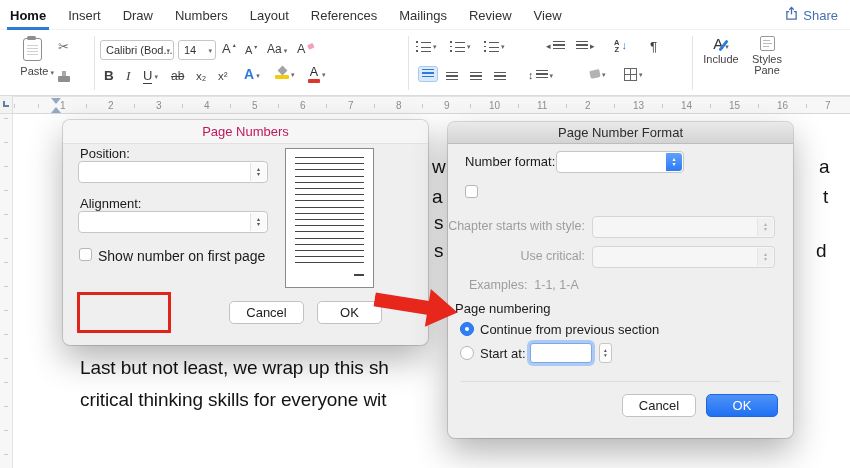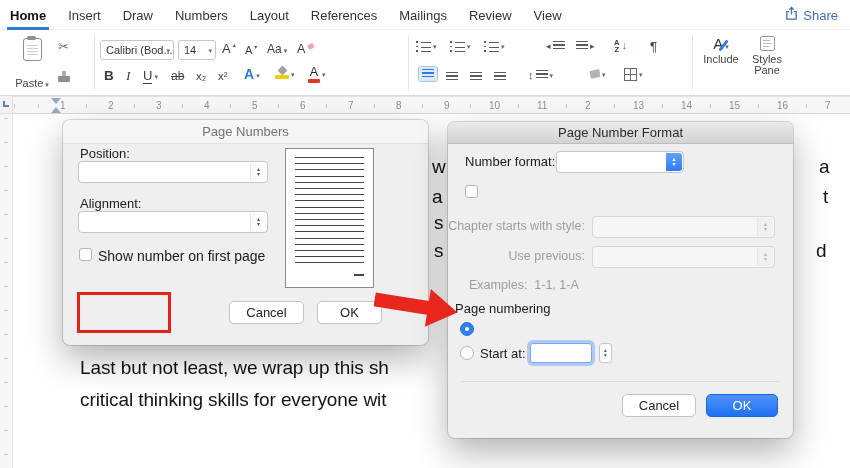--- a/index.html
+++ b/index.html
@@ -85,21 +85,21 @@
      background:repeating-linear-gradient(to bottom,#c9c9c9 0 1px,transparent 1px 24px); }
 
   
   .doc-area { position:absolute; left:14px; top:115px; right:0; bottom:0; background:#fff; }
   .doc-text { position:absolute; font-size:19px; color:#141414; white-space:nowrap; letter-spacing:-0.1px; z-index:1; }
 
   
   .dialog { position:absolute; background:#efefef; border-radius:7px;
      box-shadow:0 14px 34px rgba(0,0,0,.30), 0 0 0 1px rgba(0,0,0,.14); }
   .dialog-title { position:absolute; top:0; left:0; right:0; text-align:center; font-size:13px; }
-  .title-inactive { height:24px; line-height:24px; background:#f6f6f6; color:#737373; border-bottom:1px solid #e2e2e2; border-radius:7px 7px 0 0; }
+  .title-inactive { height:24px; line-height:24px; background:#f6f6f6; color:#be185d; border-bottom:1px solid #e2e2e2; border-radius:7px 7px 0 0; }
   .title-active { height:22px; line-height:22px; background:linear-gradient(#eaeaea,#d3d3d3); color:#2c2c2c; border-bottom:1px solid #bdbdbd; border-radius:7px 7px 0 0; }
   .lbl { position:absolute; font-size:13px; color:#1b1b1b; white-space:nowrap; }
   .lbl.gray { color:#9d9d9d; font-size:12.5px; }
   .select { position:absolute; background:#fff; border:1px solid #c6c6c6; border-radius:4px; font-size:12px; color:#222;
      line-height:20px; height:22px; padding:0 22px 0 7px; white-space:pre; overflow:hidden; }
   .stepper { position:absolute; right:1px; top:1px; bottom:1px; width:16px; border-left:1px solid #e3e3e3; background:#fafafa;
      border-radius:0 3px 3px 0; display:flex; flex-direction:column; align-items:center; justify-content:center;
      font-size:6px; line-height:5px; color:#555; }
   .stepper.blue { background:linear-gradient(#62a1f9,#2d7bf4); color:#fff; border-left:none; }
   .select.disabled { background:#f6f6f6; color:#a8a8a8; border-color:#d6d6d6; }
@@ -153,21 +153,21 @@
     </span>
     <span>Share</span>
   </div>
 </div>
 
 <div class="ribbon">
   <div class="vsep" style="left:94px"></div>
   <div class="vsep" style="left:408px"></div>
   <div class="vsep" style="left:692px"></div>
 
-  <div class="rb" style="left:10px;top:6px;width:44px;flex-direction:column;align-items:center;gap:12px">
+  <div class="rb" style="left:10px;top:6px;width:44px;flex-direction:column;align-items:flex-end;gap:0">
     <div class="paste-icon"></div>
     <div style="display:flex;gap:2px;align-items:center">
       <span class="lblsm">Paste</span>
       <span class="caret">▾</span>
     </div>
   </div>
   <div class="rb" style="left:58px;top:9px">
     <span style="font-size:13px;color:#6f6f6f">✂</span>
   </div>
   <div class="rb" style="left:58px;top:41px">
@@ -387,32 +387,33 @@
   <div class="checkbox" style="left:17px;top:63px"></div>
 
   <div class="lbl gray" style="right:208px;top:97px">Chapter starts with style:</div>
   <div class="select disabled" style="left:144px;top:94px;width:183px">
     
     <span class="stepper">
       <span>▴</span><span>▾</span>
     </span>
   </div>
 
-  <div class="lbl gray" style="right:208px;top:127px">Use previous:</div>
+  <div class="lbl gray" style="right:208px;top:127px">Use critical:</div>
   <div class="select disabled" style="left:144px;top:124px;width:183px">
     
     <span class="stepper">
       <span>▴</span><span>▾</span>
     </span>
   </div>
 
   <div class="lbl gray" style="left:21px;top:156px;white-space:pre">Examples:  1-1, 1-A</div>
   <div class="lbl" style="left:7px;top:179px">Page numbering</div>
 
   <div class="radio selected" style="left:12px;top:200px"></div>
+  <div class="lbl" style="left:32px;top:200px">Continue from previous section</div>
 
   <div class="radio" style="left:12px;top:224px"></div>
   <div class="lbl" style="left:32px;top:224px">Start at:</div>
   <input class="start-input" style="left: 82px; top: 221px; width: 62px; height: 20px;" value="">
   <div class="mini-stepper" style="left:151px;top:221px">
     <span>▴</span>
       <span>▾</span>
   </div>
 
   <div class="divider" style="left:13px;right:13px;top:259px"></div>

